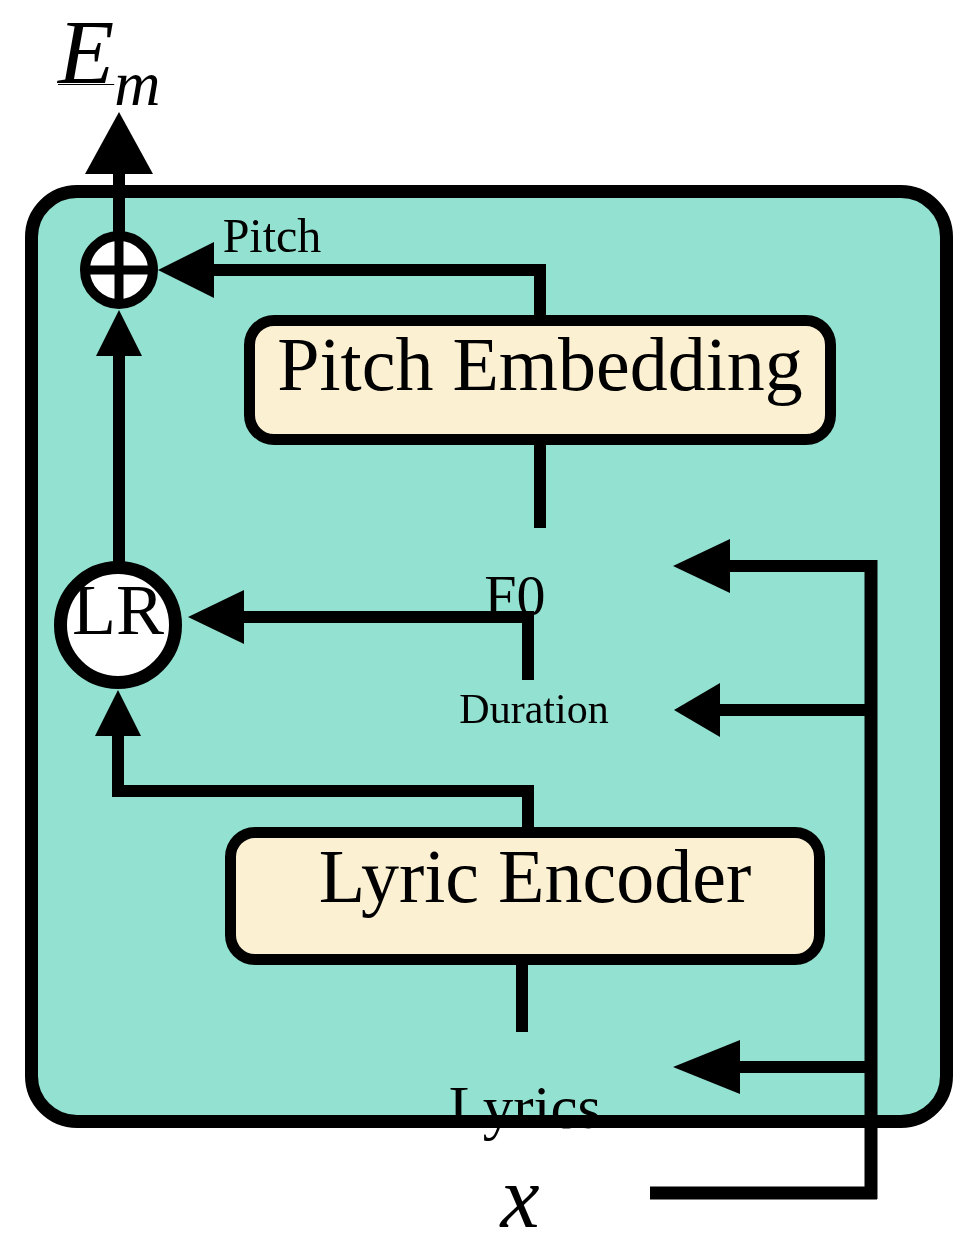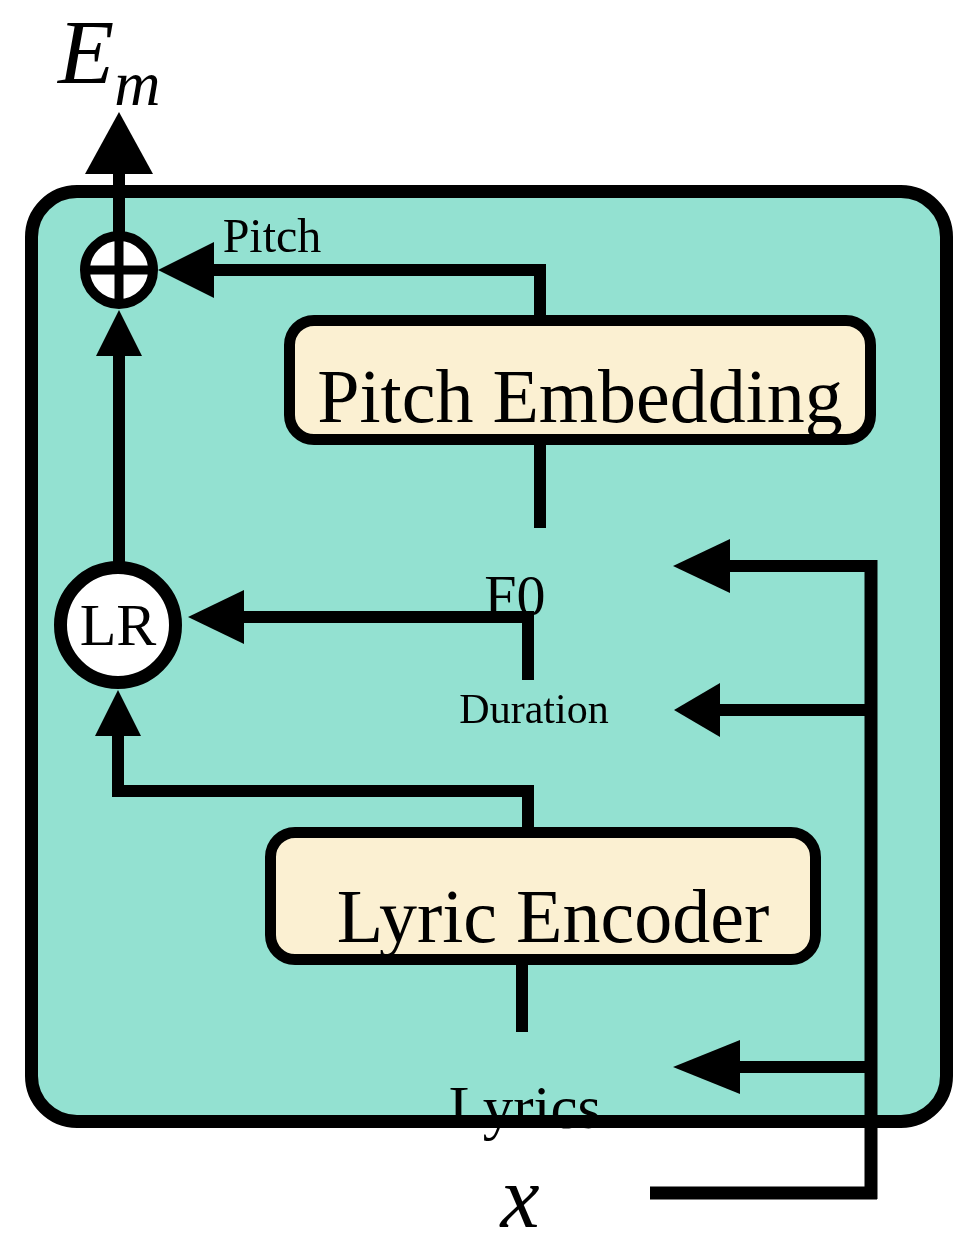--- a/index.html
+++ b/index.html
@@ -24,30 +24,29 @@
     z-index: 1;
   }
   
   .node {
     position: absolute;
     box-sizing: border-box;
     background: var(--node-fill, #faf0d2);
     border: 11px solid var(--stroke, #000);
     border-radius: 30px;
     display: flex;
-    align-items: flex-end;
+    align-items: flex-start;
     justify-content: center;
     font-size: 76px;
     line-height: 1;
     white-space: nowrap;
     z-index: 2;
-    margin-left: 40px;
   }
   .node-pitch-embedding { left: 244px; top: 315px; width: 592px; height: 130px; }
-  .node-lyric-encoder   { left: 225px; top: 827px; width: 556px; height: 138px; padding-left: 20px; }
+  .node-lyric-encoder   { left: 225px; top: 827px; width: 600px; height: 138px; padding-left: 20px; }
   
   .overlay {
     position: absolute;
     left: 0; top: 0;
     width: 967px; height: 1239px;
     z-index: 5;
     pointer-events: none;
   }
   .line  { stroke: var(--stroke, #000); stroke-width: 12; fill: none; }
   .line-thick { stroke: var(--stroke, #000); stroke-width: 13; fill: none; }
@@ -56,23 +55,23 @@
   .op-cross  { stroke: var(--stroke, #000); stroke-width: 9; fill: none; }
   
   .lr-node {
     position: absolute;
     left: 54px; top: 561px;
     width: 102px; height: 102px;
     background: var(--operator-fill, #fff);
     border: 13px solid var(--stroke, #000);
     border-radius: 50%;
     display: flex;
-    align-items: center;
+    align-items: flex-start;
     justify-content: center;
-    font-size: 60px;
+    font-size: 72px;
     line-height: 1;
     z-index: 6;
   }
   
   .lbl {
     position: absolute;
     transform: translate(-50%, -50%);
     line-height: 1;
     white-space: nowrap;
     z-index: 6;
@@ -82,20 +81,21 @@
   .lbl-duration { left: 534px; top: 709px;  font-size: 42px; }
   .lbl-lyrics   { left: 525px; top: 1067px; font-size: 61px; margin-top: 40px; }
   .lbl-x        { left: 520px; top: 1198px; font-size: 88px; font-style: italic; }
   .lbl-em {
     position: absolute;
     left: 58px; top: 6px;
     line-height: 1;
     white-space: nowrap;
     z-index: 6;
     font-style: italic;
+    text-decoration: underline;
   }
   .em-base { font-size: 92px; }
   .em-sub  { font-size: 64px; display: inline-block; transform: translateY(22px); }
 </style>
 </head>
 <body>
 
 <div class="canvas">
 
   <div class="lbl-em">

